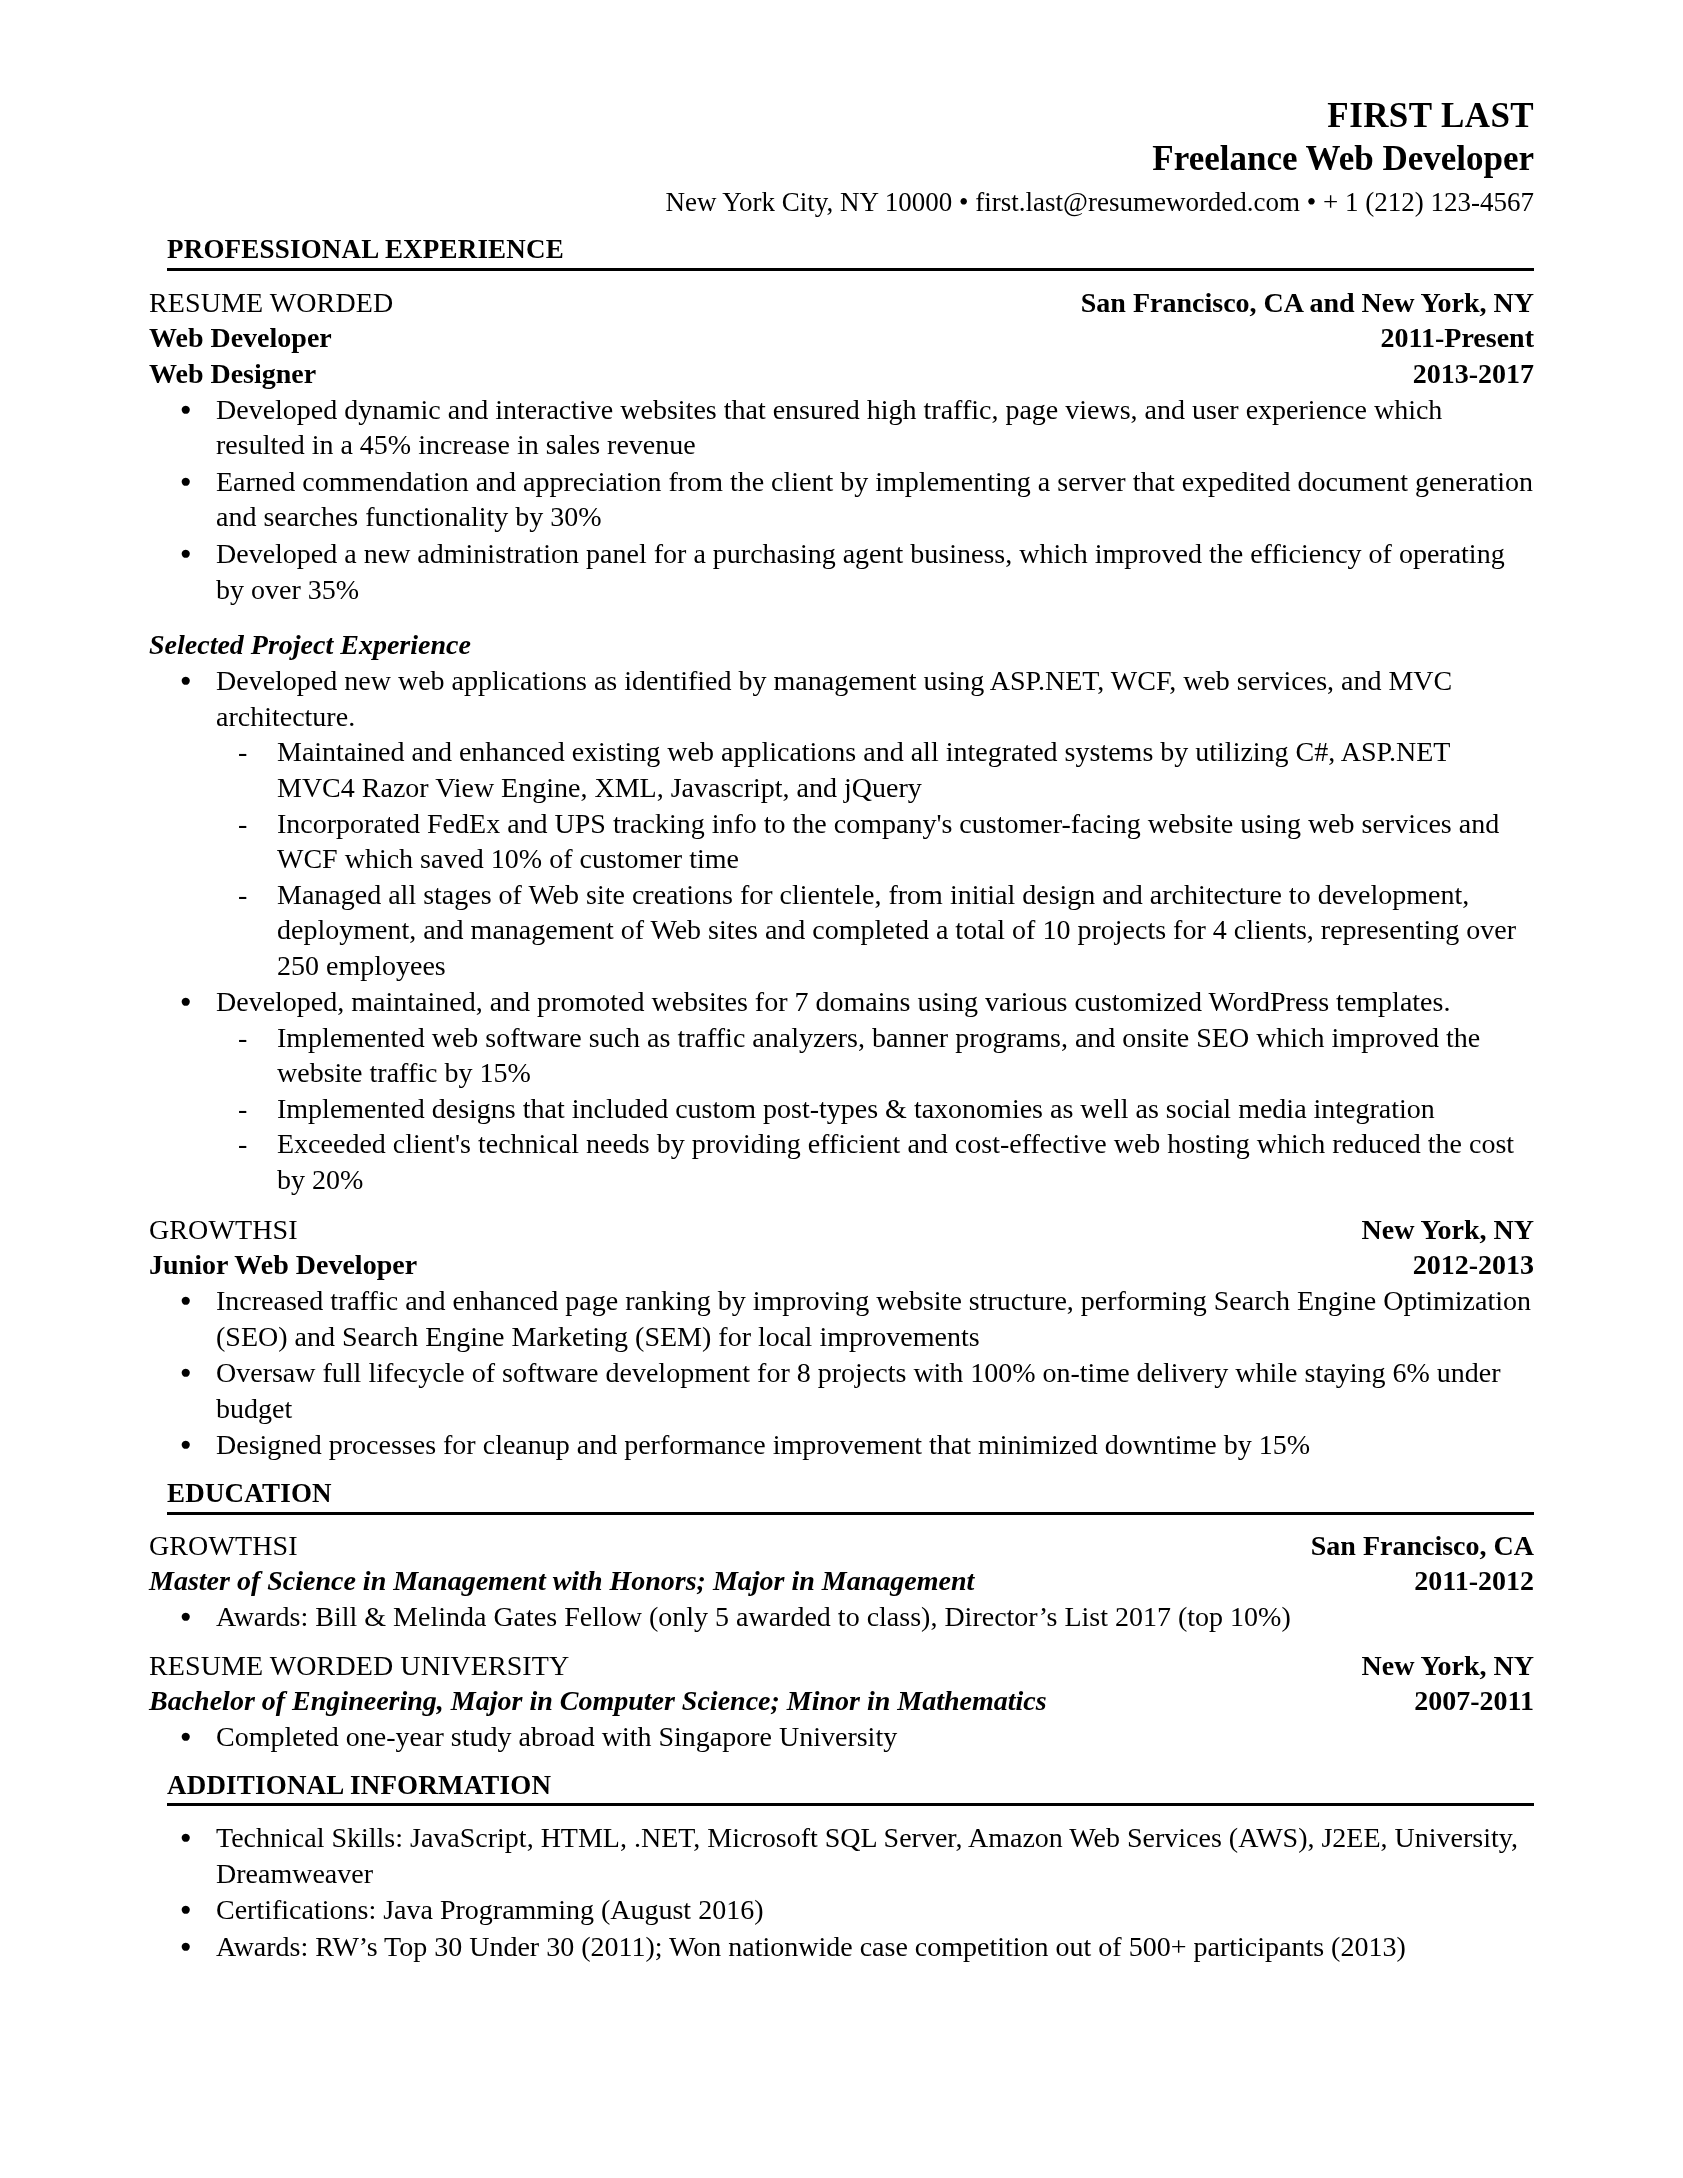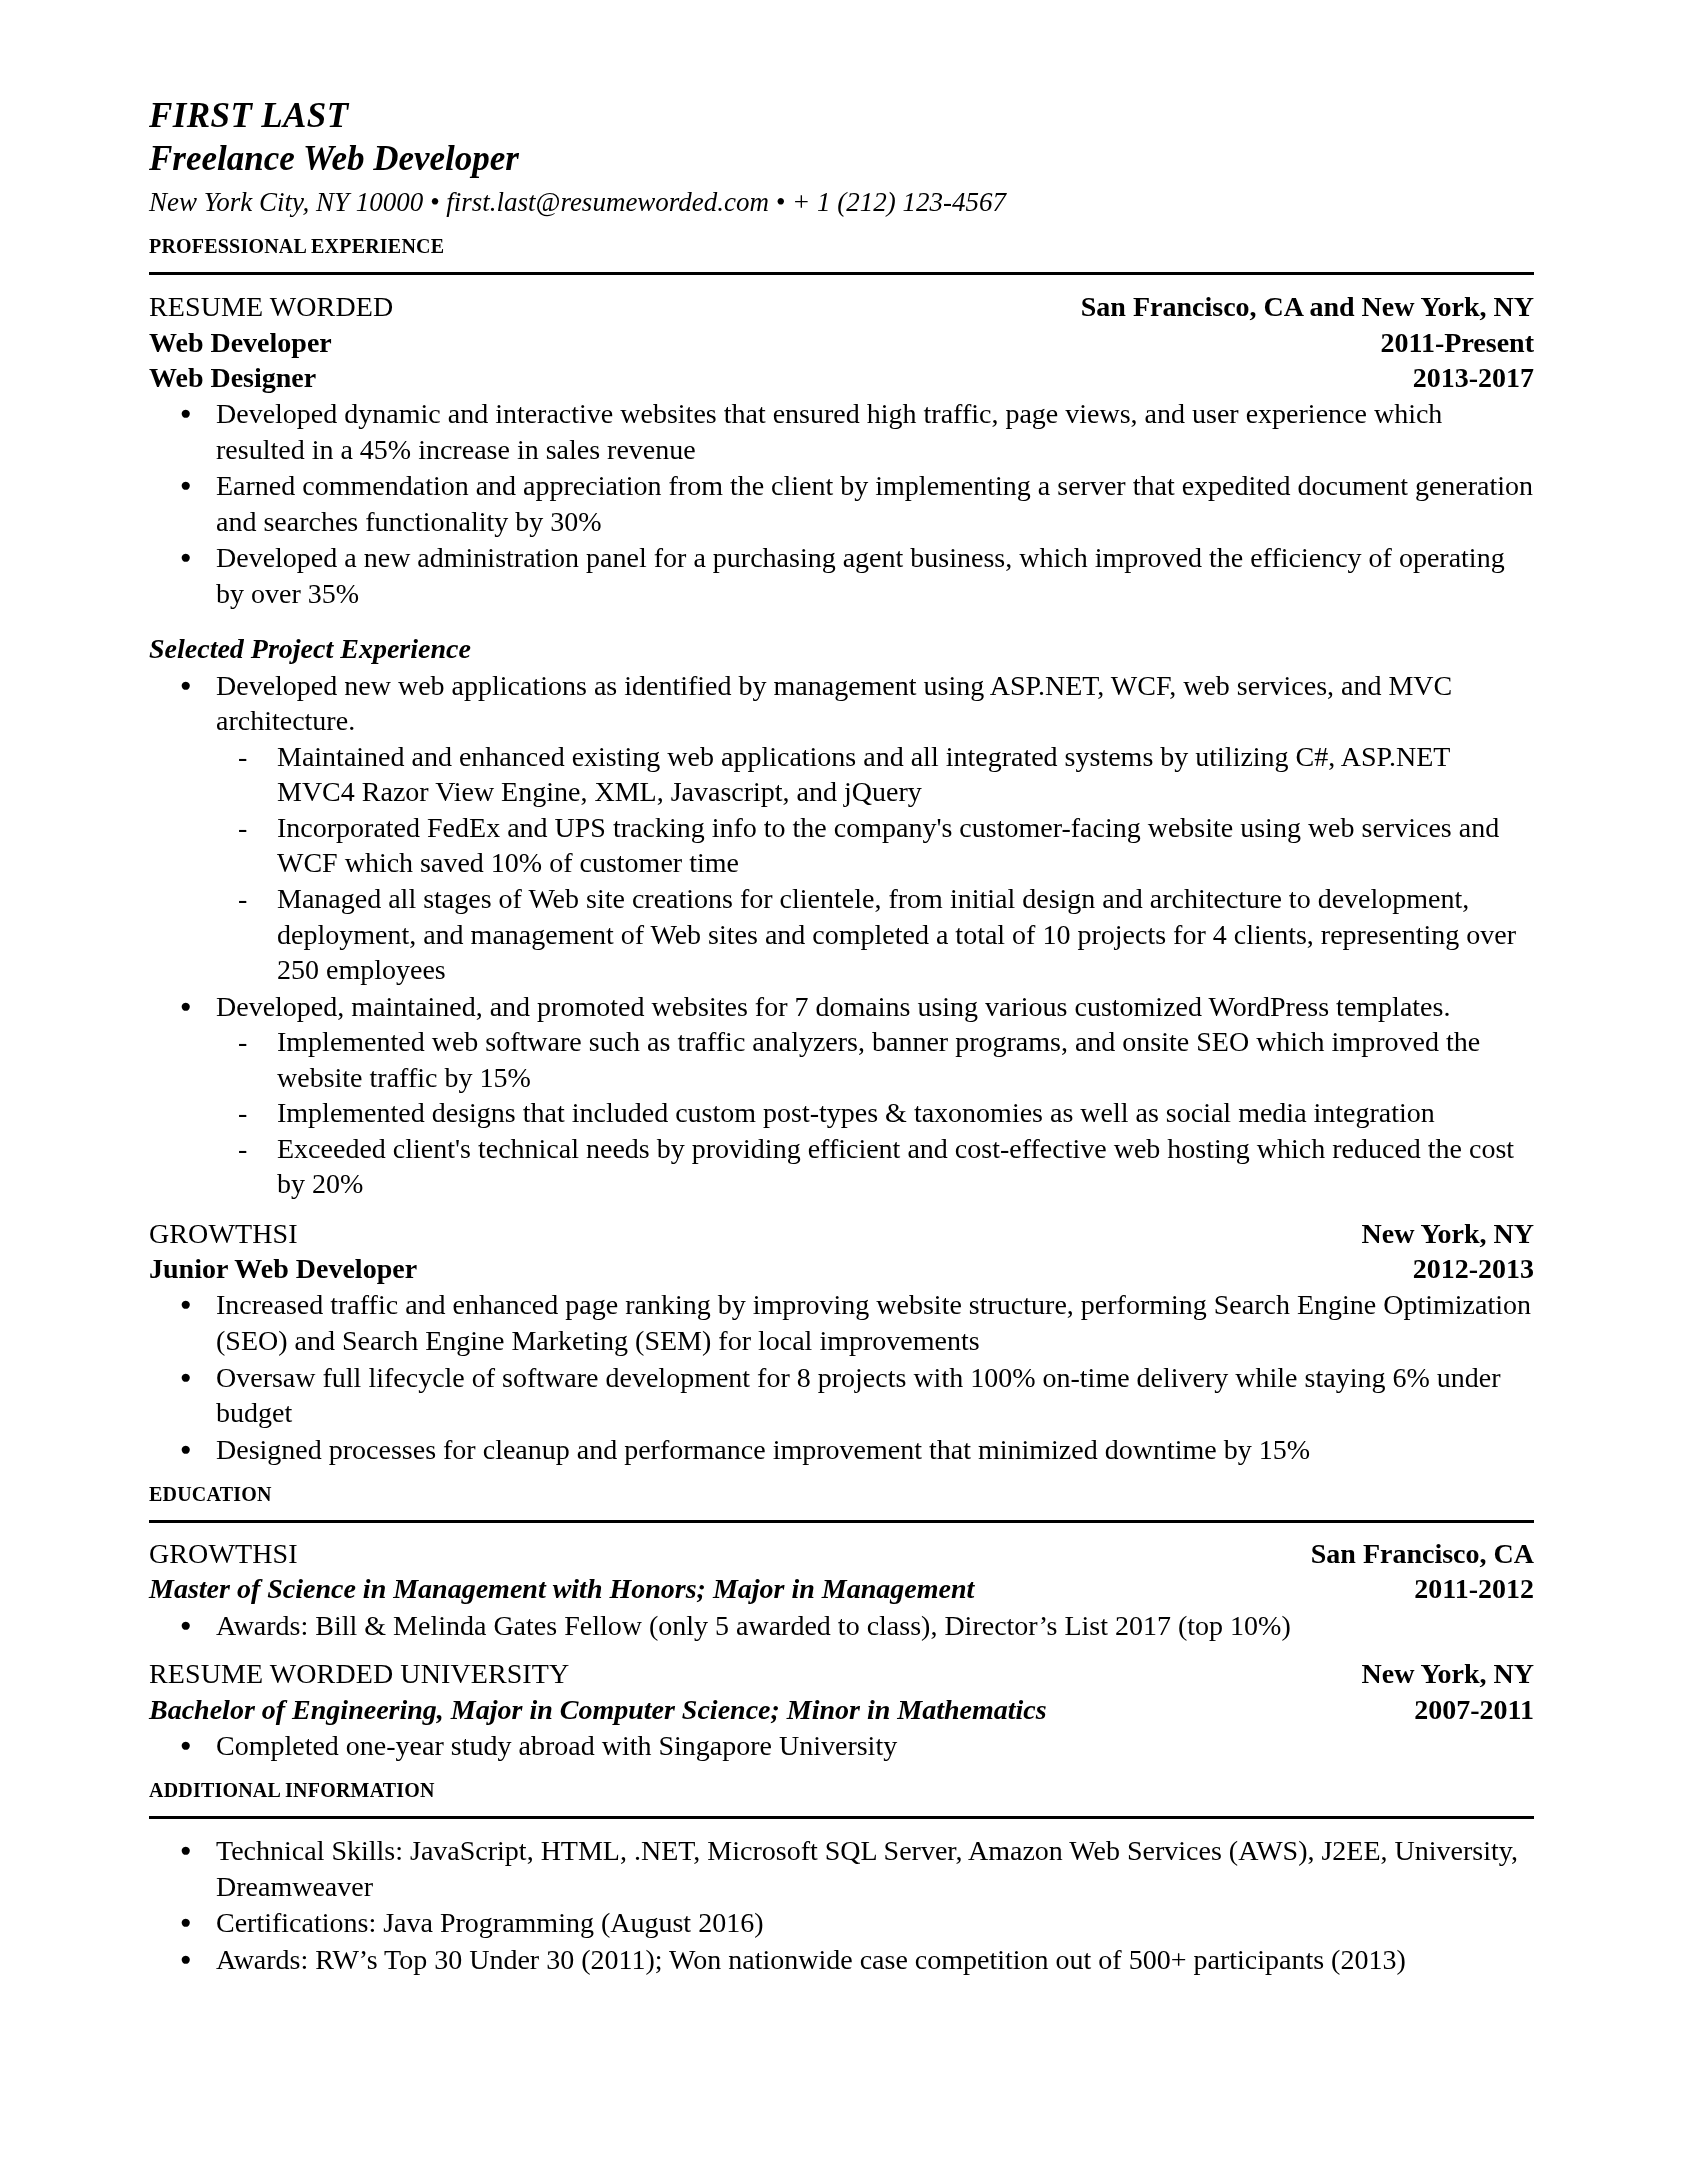--- a/index.html
+++ b/index.html
@@ -17,23 +17,22 @@
   .page {
     width: 1683px;
     min-height: 2178px;
     box-sizing: border-box;
     padding: 95px 149px 40px 149px;
     background: #ffffff;
   }
 
   
   .resume-header {
-    text-align: left;
+    text-align: right;
     margin-bottom: 10px;
-    font-style: italic;
   }
   .cand-name {
     font-size: 35px;
     font-weight: bold;
     letter-spacing: 0.4px;
     line-height: 1.18;
   }
   .cand-title {
     font-size: 35px;
     font-weight: bold;
@@ -44,26 +43,27 @@
     font-size: 27px;
     line-height: 1.25;
     margin-top: 6px;
   }
 
   
   .section {
     margin-top: 16px;
   }
   .section-title {
-    font-size: 20px;
+    font-size: 27px;
     font-weight: bold;
     letter-spacing: 0.2px;
-    padding-bottom: 15px;
+    padding-bottom: 3px;
     border-bottom: 3px solid #000000;
     line-height: 1.1;
+    margin-left: 18px;
   }
 
   
   .entry {
     margin-top: 14px;
   }
   .entry.tight { margin-top: 13px; }
 
   .row {
     display: flex;

